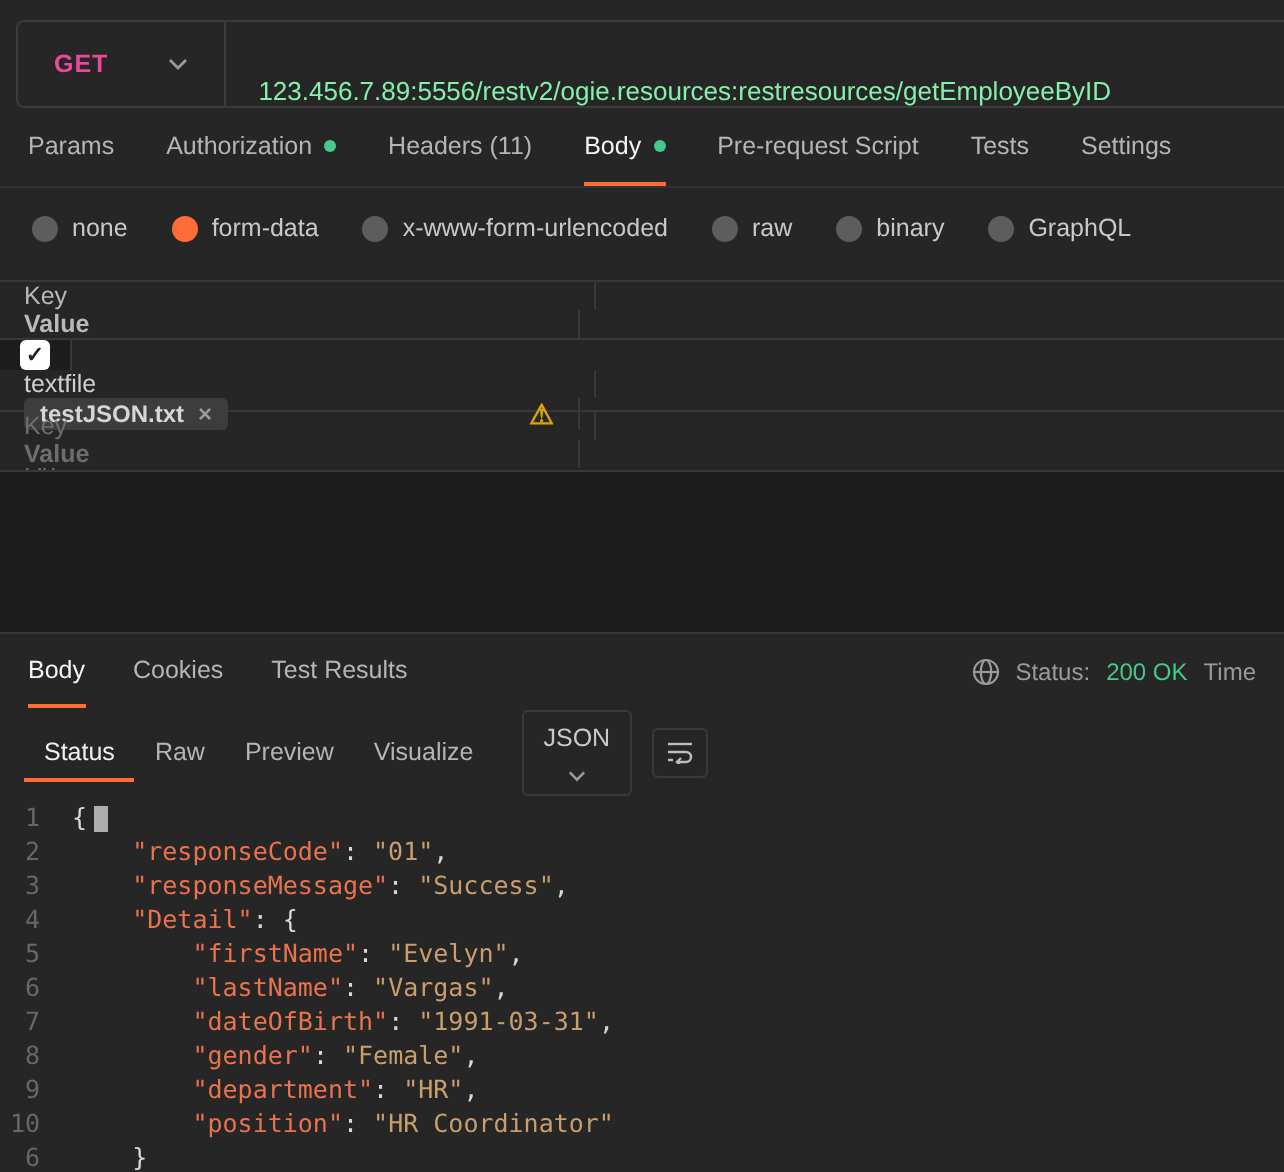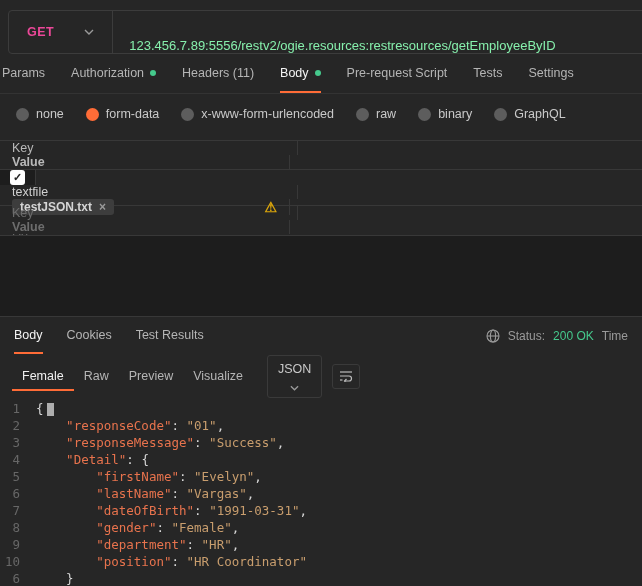--- a/index.html
+++ b/index.html
@@ -31,21 +31,21 @@
   }
   .method-label { color: #ec4899; font-weight: bold; font-size: 12.5px; letter-spacing: .5px; text-align: right; }
   .vdiv { width: 1px; background: #3c3c3c; }
   .url { display: flex; align-items: flex-end; padding: 0 16px; color: #86efac; font-size: 13px; white-space: nowrap; }
 
   
   .req-tabs {
     display: flex;
     align-items: stretch;
     gap: 26px;
-    padding: 0 2px;
+    padding: 0 14px;
     height: 40px;
     border-bottom: 1px solid #333;
   }
   .tab {
     display: flex;
     align-items: center;
     gap: 6px;
     color: #b5b5b5;
     border-bottom: 2px solid transparent;
     cursor: pointer;
@@ -280,21 +280,21 @@
         <ellipse cx="7" cy="7" rx="2.6" ry="6" fill="none" stroke="#9a9a9a" stroke-width="1.1"></ellipse>
         <line x1="1" y1="7" x2="13" y2="7" stroke="#9a9a9a" stroke-width="1.1"></line>
       </svg>
     <span>Status:</span>
     <span class="status-ok">200 OK</span>
     <span>Time</span>
   </div>
 </div>
 
 <div class="view-bar">
-  <div class="vtab active"><span>Female</span></div>
+  <div class="vtab active"><span>Status</span></div>
   <div class="vtab"><span>Raw</span></div>
   <div class="vtab"><span>Preview</span></div>
   <div class="vtab"><span>Visualize</span></div>
   <div class="json-select">
     <span>JSON</span>
     <svg class="chev" width="9" height="6" viewBox="0 0 10 6">
         <polyline points="1,1 5,5 9,1" fill="none" stroke="#9a9a9a" stroke-width="1.4"></polyline>
       </svg>
   </div>
   <div class="wrap-btn">

